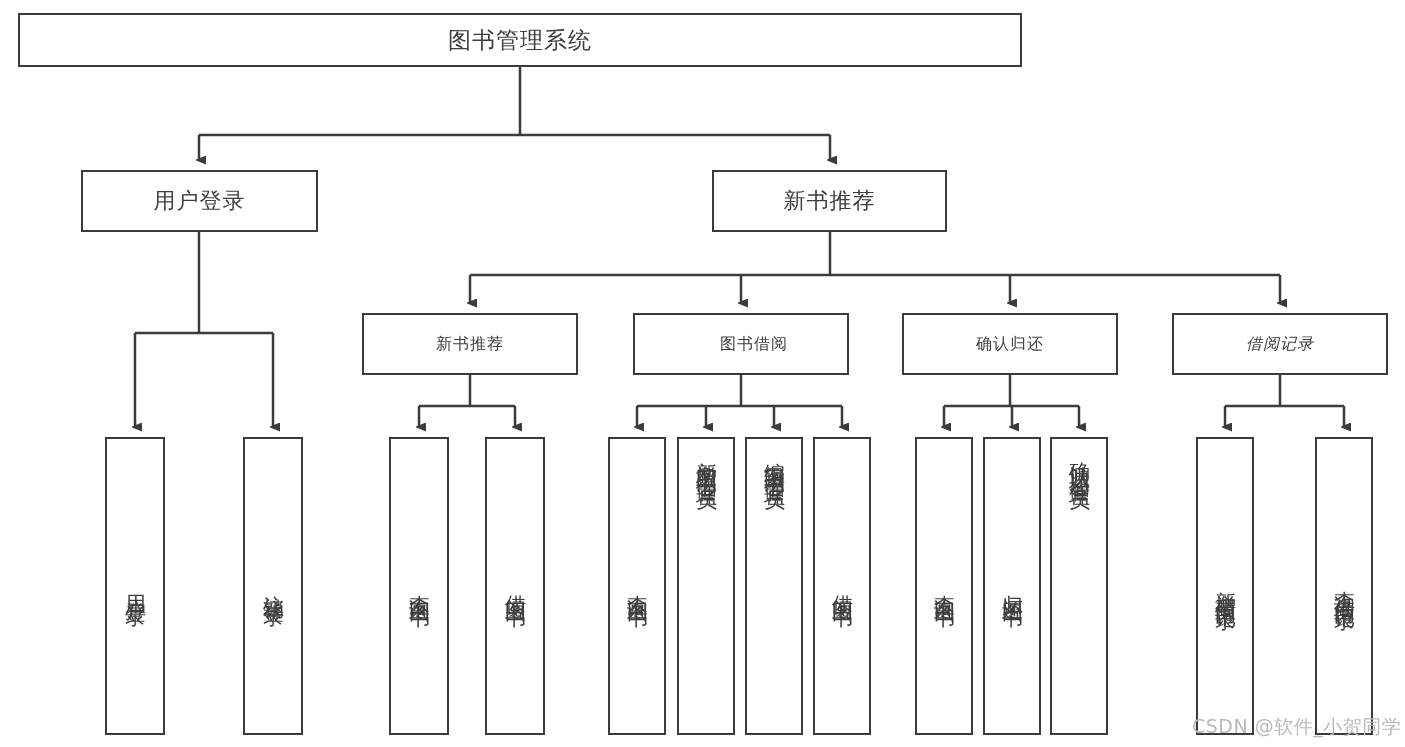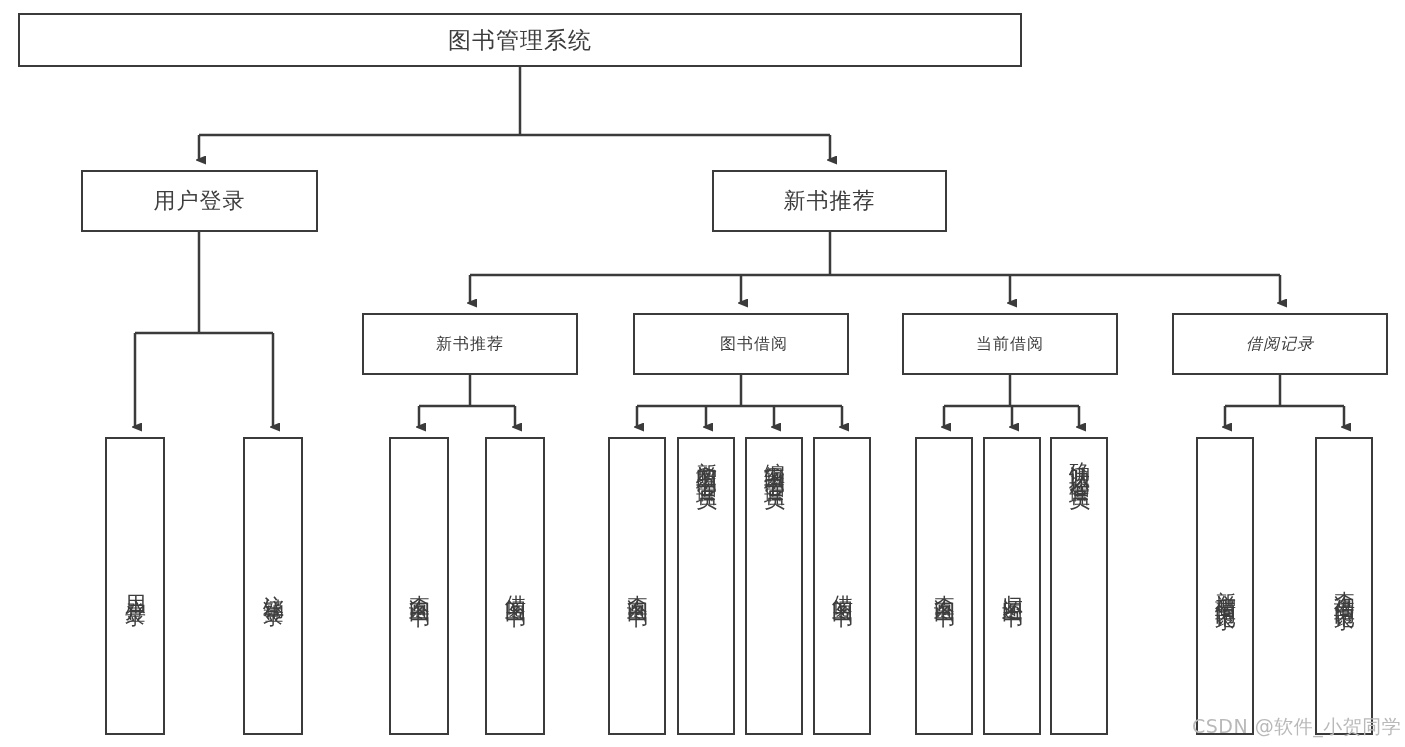--- a/index.html
+++ b/index.html
@@ -148,21 +148,21 @@
     <span class="label">新书推荐</span>
   </div>
 
   <div class="node lvl3" style="left:362px; top:313px; width:216px; height:62px;">
     <span class="label">新书推荐</span>
   </div>
   <div class="node lvl3" style="left:633px; top:313px; width:216px; height:62px;padding-left:26px;">
     <span class="label">图书借阅</span>
   </div>
   <div class="node lvl3" style="left:902px; top:313px; width:216px; height:62px;">
-    <span class="label">当前借阅</span>
+    <span class="label">确认归还</span>
   </div>
   <div class="node lvl3" style="left:1172px; top:313px; width:216px; height:62px;font-style:italic;">
     <span class="label">借阅记录</span>
   </div>
 
   <div class="node leaf center" style="left:105px; top:437px; width:60px; height:298px;">
     <span class="label">用户登录</span>
   </div>
   <div class="node leaf center" style="left:243px; top:437px; width:60px; height:298px;">
     <span class="label">注销登录</span>

